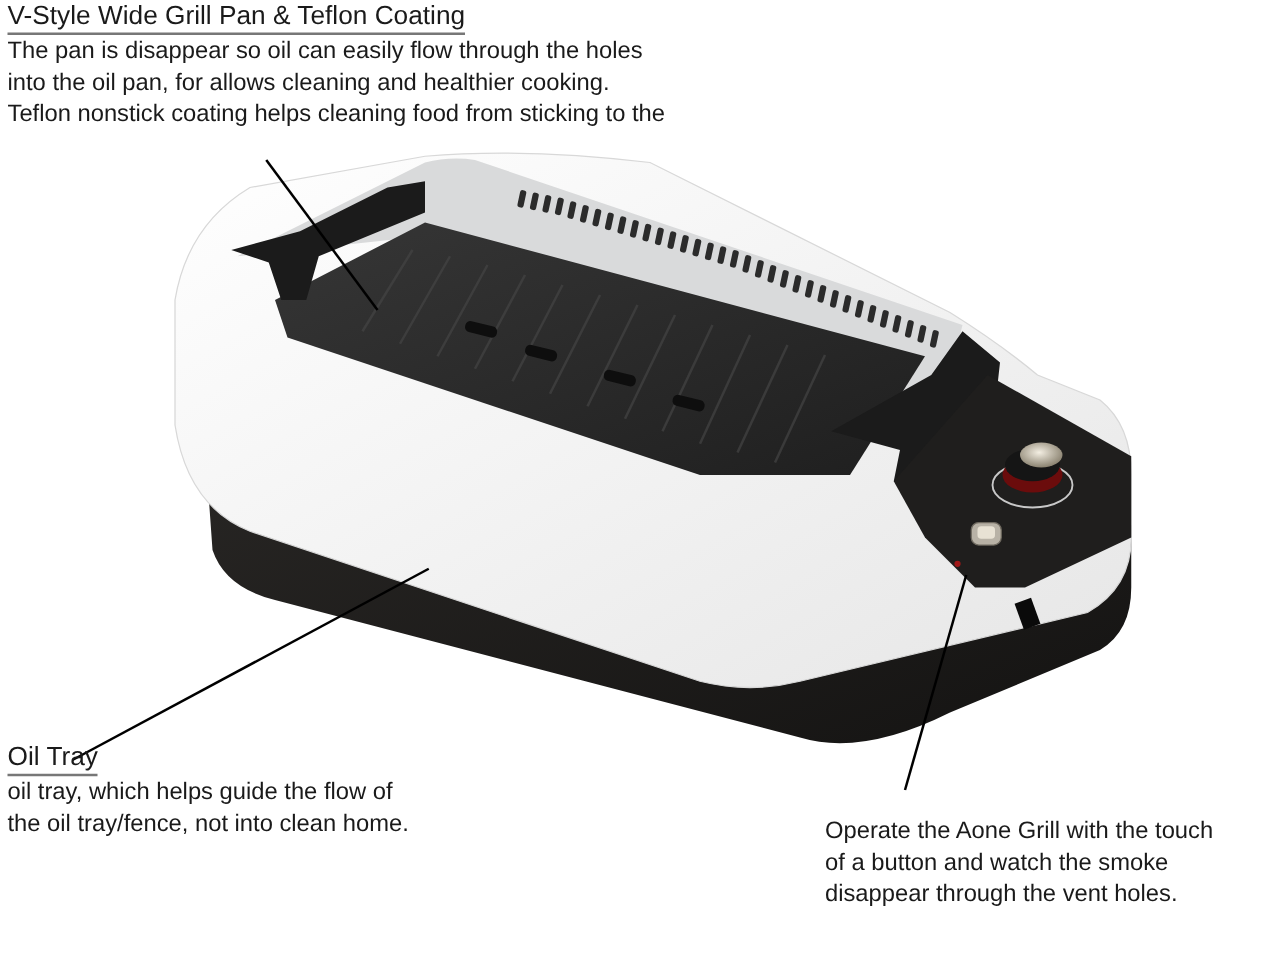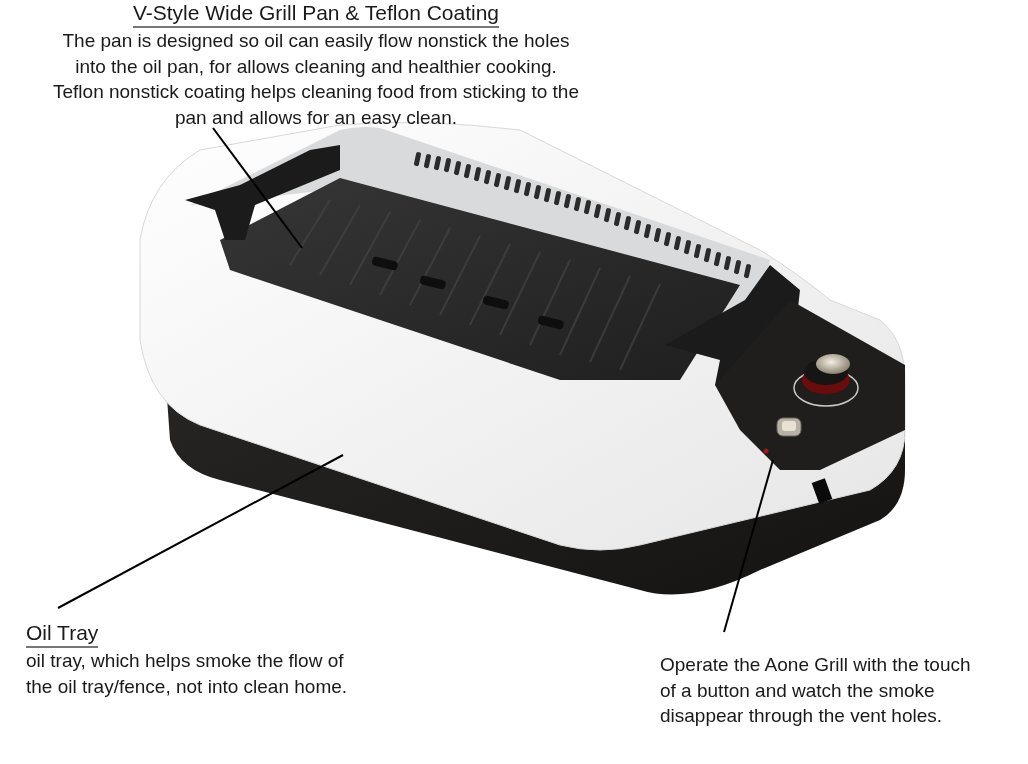--- a/index.html
+++ b/index.html
@@ -1,22 +1,22 @@
 <!DOCTYPE html>
 <html><head>
 <meta charset="utf-8">
 <style>
   html,body{margin:0;padding:0;background:#fff;}
   body{width:1028px;height:764px;position:relative;overflow:hidden;font-family:"Liberation Sans","DejaVu Sans",sans-serif;color:#1a1a1a;}
   .callout{position:absolute;}
   .callout h2{margin:0;font-weight:normal;font-size:21px;line-height:26px;display:inline-block;border-bottom:2px solid #777;padding-bottom:0;}
   .callout p{margin:0;font-size:19px;line-height:25.5px;}
-  #c1{left:6px;top:0px;width:620px;text-align:center;}
+  #c1{left:6px;top:0px;width:620px;}
   #c1 h2{font-size:21px;}
-  #c2{left:6px;top:620px;width:430px;margin-left:20px;}
+  #c2{left:6px;top:593px;width:430px;}
   #c3{left:660px;top:652px;width:370px;}
   svg.art{position:absolute;left:0;top:0;}
 </style>
 </head>
 <body>
 
 <svg class="art" width="1028" height="764" viewBox="0 0 1028 764">
   <defs>
     <linearGradient id="whiteBody" x1="0" y1="0" x2="1" y2="1">
       <stop offset="0" stop-color="#ffffff"></stop>
@@ -122,29 +122,28 @@
 
   <rect x="815" y="480" width="14" height="22" fill="#0a0a0a" transform="rotate(-20 822 491)"></rect>
 
   <line x1="213" y1="128" x2="302" y2="248" stroke="#000" stroke-width="2"></line>
   <line x1="58" y1="608" x2="343" y2="455" stroke="#000" stroke-width="2"></line>
   <line x1="773" y1="460" x2="724" y2="632" stroke="#000" stroke-width="2"></line>
 </svg>
 
 <div class="callout" id="c1">
   <h2>V-Style Wide Grill Pan &amp; Teflon Coating</h2>
-  <p>The pan is designed so oil can easily flow nonstick the holes</p>
+  <p>The pan is disappear so oil can easily flow through the holes</p>
   <p>into the oil pan, for allows cleaning and healthier cooking.</p>
   <p>Teflon nonstick coating helps cleaning food from sticking to the</p>
-  <p>pan and allows for an easy clean.</p>
 </div>
 
 <div class="callout" id="c2">
   <h2>Oil Tray</h2>
-  <p>oil tray, which helps smoke the flow of</p>
+  <p>oil tray, which helps guide the flow of</p>
   <p>the oil tray/fence, not into clean home.</p>
 </div>
 
 <div class="callout" id="c3">
   <p>Operate the Aone Grill with the touch</p>
   <p>of a button and watch the smoke</p>
   <p>disappear through the vent holes.</p>
 </div>
 
 </body></html>

